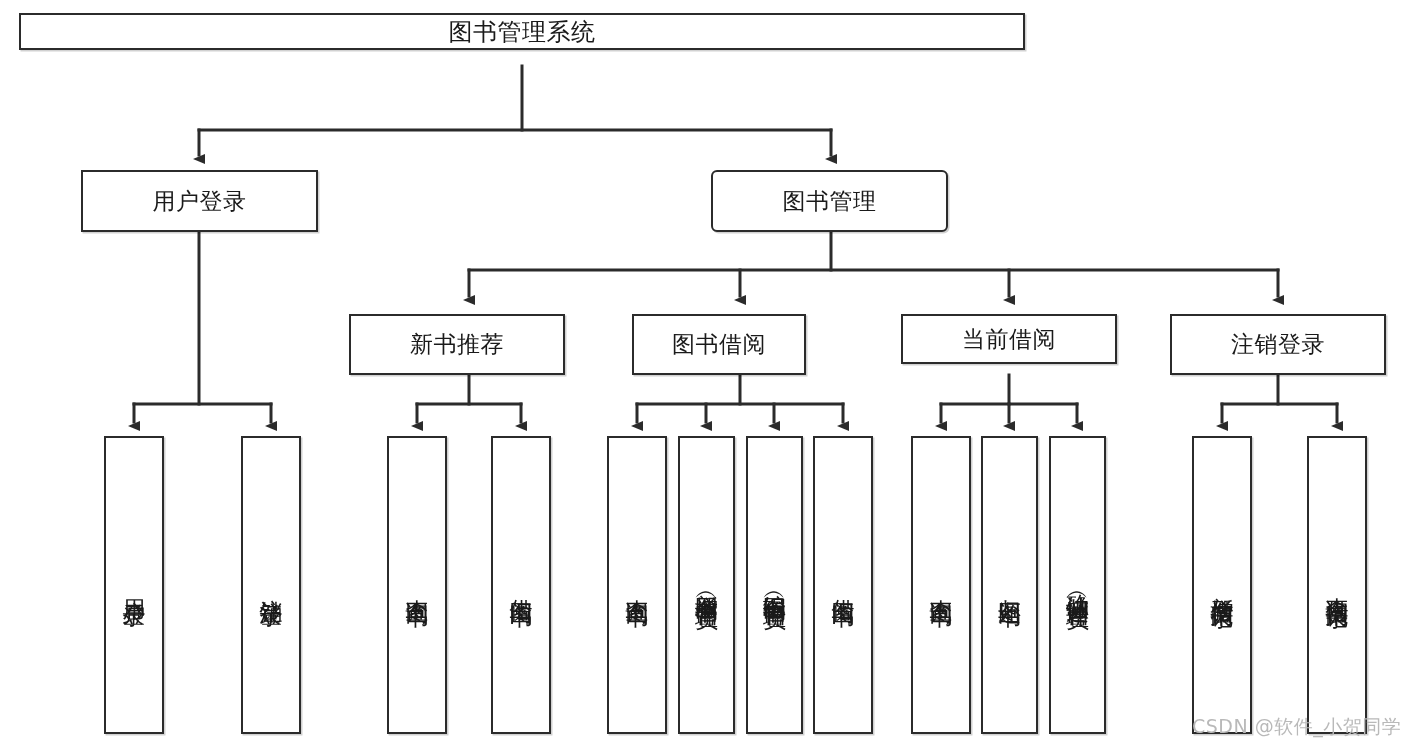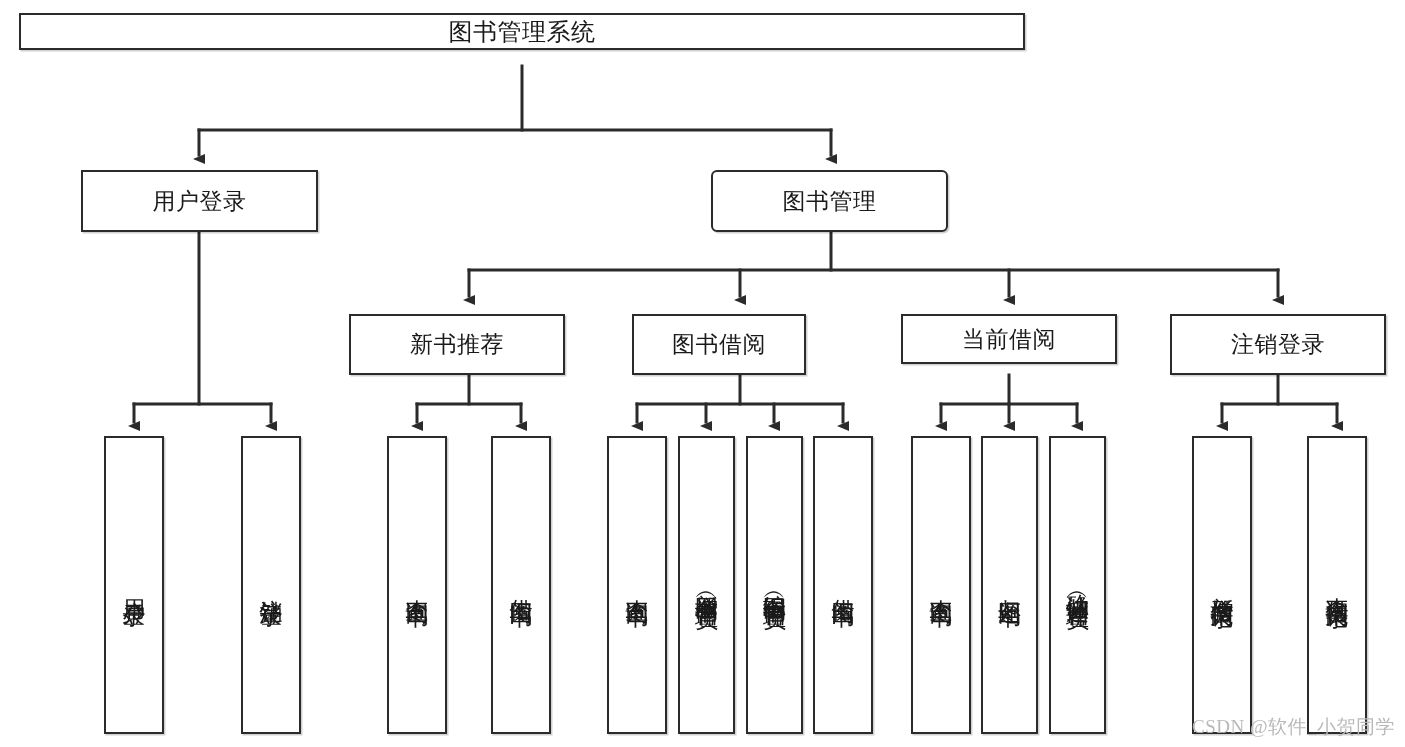--- a/index.html
+++ b/index.html
@@ -199,15 +199,15 @@
   </div>
 
   <div class="node vertical" style="left:1192px; top:436px; width:60px; height:298px;">
     <span class="label">新增借阅记录</span>
   </div>
 
   <div class="node vertical" style="left:1307px; top:436px; width:60px; height:298px;">
     <span class="label">查询借阅记录</span>
   </div>
 
-  <div id="watermark" style="left:1192px; top:714px;font-family:Liberation Serif, serif;">CSDN @软件_小贺同学</div>
+  <div id="watermark" style="left:1192px; top:714px;">CSDN @软件_小贺同学</div>
 
 </div>
 
 </body></html>

